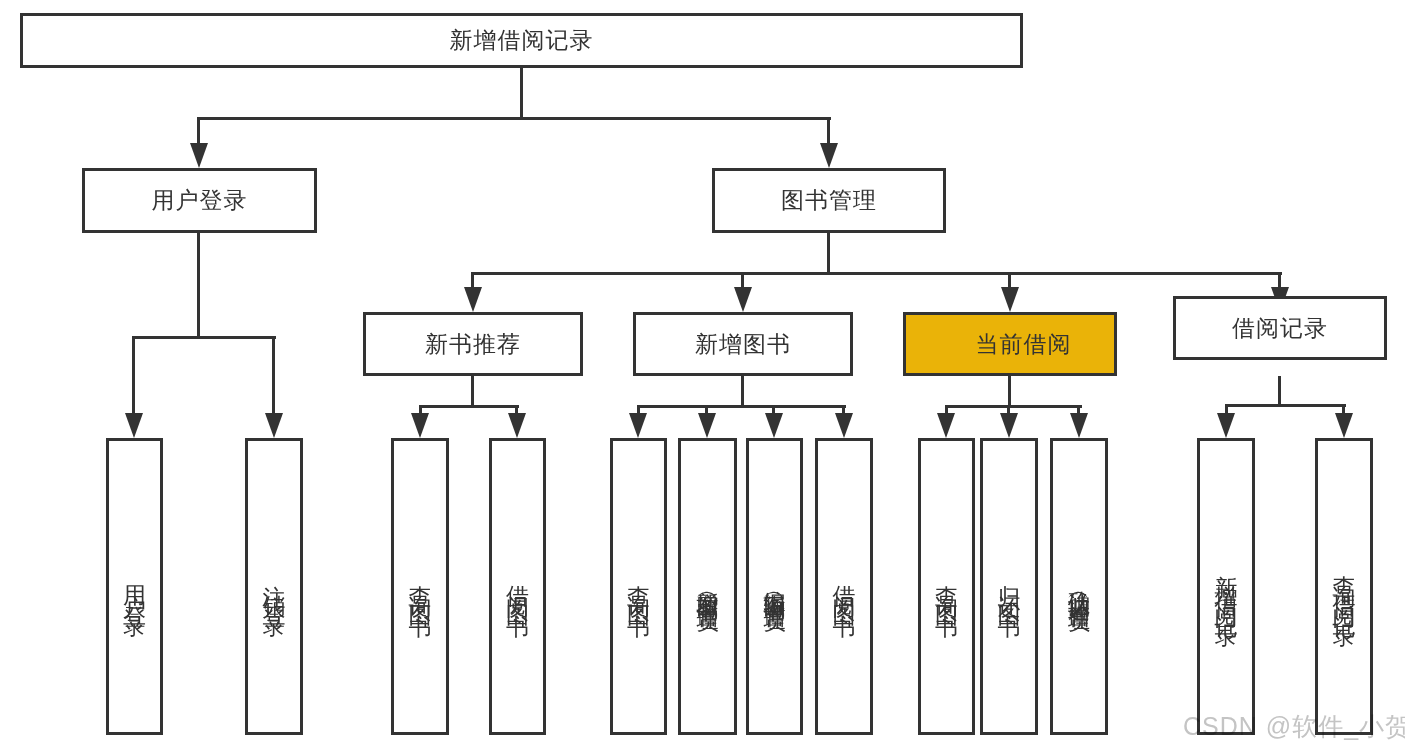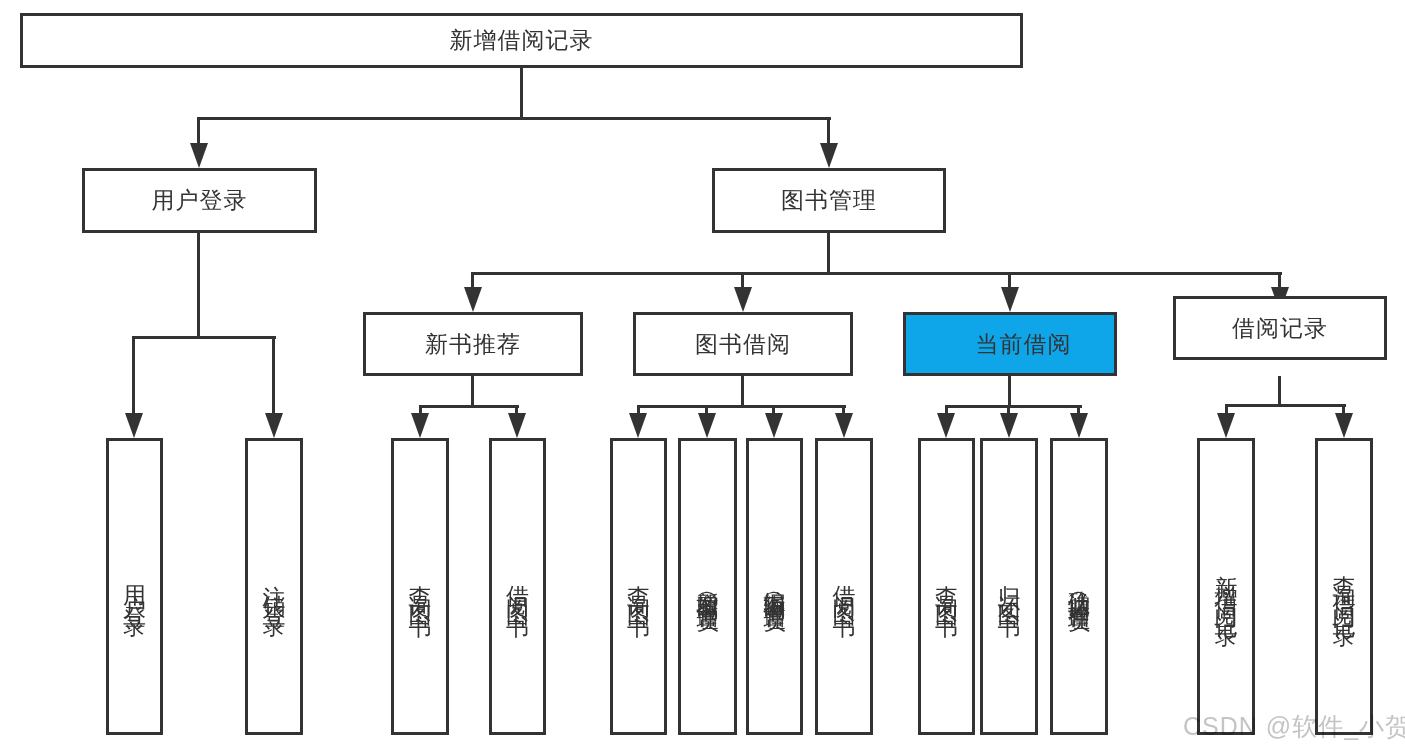--- a/index.html
+++ b/index.html
@@ -90,23 +90,23 @@
     <div class="node h" style="left: 82px; top: 168px; width: 235px; height: 65px; border-color: rgb(51, 51, 51); color: rgb(51, 51, 51); background: rgb(255, 255, 255);">
       <span>用户登录</span>
     </div>
     <div class="node h" style="left: 712px; top: 168px; width: 234px; height: 65px; border-color: rgb(51, 51, 51); color: rgb(51, 51, 51); background: rgb(255, 255, 255);">
       <span>图书管理</span>
     </div>
     <div class="node h" style="left: 363px; top: 312px; width: 220px; height: 64px; border-color: rgb(51, 51, 51); color: rgb(51, 51, 51); background: rgb(255, 255, 255);">
       <span>新书推荐</span>
     </div>
     <div class="node h" style="left: 633px; top: 312px; width: 220px; height: 64px; border-color: rgb(51, 51, 51); color: rgb(51, 51, 51); background: rgb(255, 255, 255);">
-      <span>图书借阅</span>
+      <span>新增图书</span>
     </div>
-    <div class="node h" style="left: 903px; top: 312px; width: 214px; height: 64px; border-color: rgb(51, 51, 51); color: rgb(51, 51, 51); background: #0ea5e9; padding-left: 27px;">
+    <div class="node h" style="left: 903px; top: 312px; width: 214px; height: 64px; border-color: rgb(51, 51, 51); color: rgb(51, 51, 51); background: #eab308; padding-left: 27px;">
       <span>当前借阅</span>
     </div>
     <div class="node h" style="left: 1173px; top: 296px; width: 214px; height: 64px; border-color: rgb(51, 51, 51); color: rgb(51, 51, 51); background: rgb(255, 255, 255);">
       <span>借阅记录</span>
     </div>
     <div class="node v" style="left: 106px; top: 438px; width: 57px; height: 297px; border-color: rgb(51, 51, 51); color: rgb(51, 51, 51); background: rgb(255, 255, 255);">
       <span>用户登录</span>
     </div>
     <div class="node v" style="left: 245px; top: 438px; width: 58px; height: 297px; border-color: rgb(51, 51, 51); color: rgb(51, 51, 51); background: rgb(255, 255, 255);">
       <span>注销登录</span>

